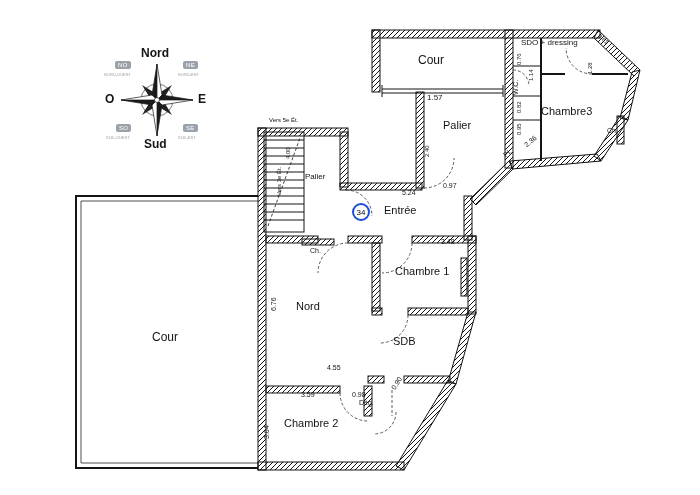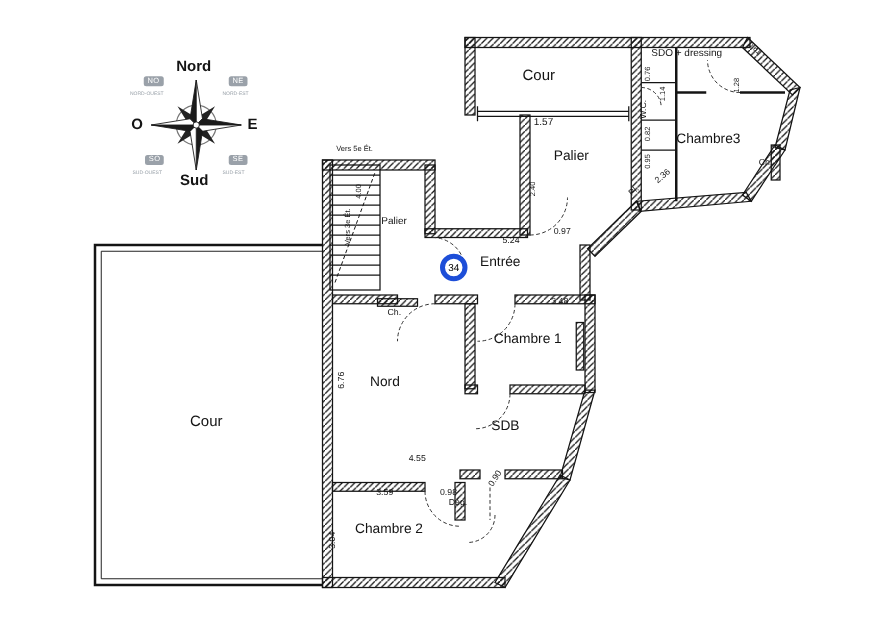--- a/index.html
+++ b/index.html
@@ -5,21 +5,21 @@
   html,body{margin:0;padding:0;background:#fff;}
   .stage{position:relative;width:700px;height:495px;background:#ffffff;overflow:hidden;
          font-family:"Liberation Sans",sans-serif;}
   svg.plan{position:absolute;left:0;top:0;}
   .lbl{position:absolute;color:#141414;line-height:1;white-space:nowrap;z-index:2;}
   .b{font-weight:bold}
   .it{}
   .r{transform:rotate(-90deg);transform-origin:0 0;}
   .s6{font-size:6px}.s7{font-size:7px}.s8{font-size:8px}
   .s11{font-size:11px}.s12{font-size:12px}.s13{font-size:12px}
-  .num{position:absolute;width:14px;height:14px;border:4px solid #1d4ed8;border-radius:50%;
+  .num{position:absolute;width:14px;height:14px;border:2px solid #1d4ed8;border-radius:50%;
        font-size:8px;display:flex;align-items:center;justify-content:center;z-index:2;}
   .cbadge{position:absolute;background:#9aa1a9;color:#ffffff;font-size:6px;line-height:1;
           padding:1px 3px;border-radius:2px;z-index:2;letter-spacing:.3px;}
   .csub{position:absolute;font-size:4px;color:#98a0a8;line-height:1;z-index:2;}
 </style>
 </head>
 <body>
 
 <div class="stage">
 

